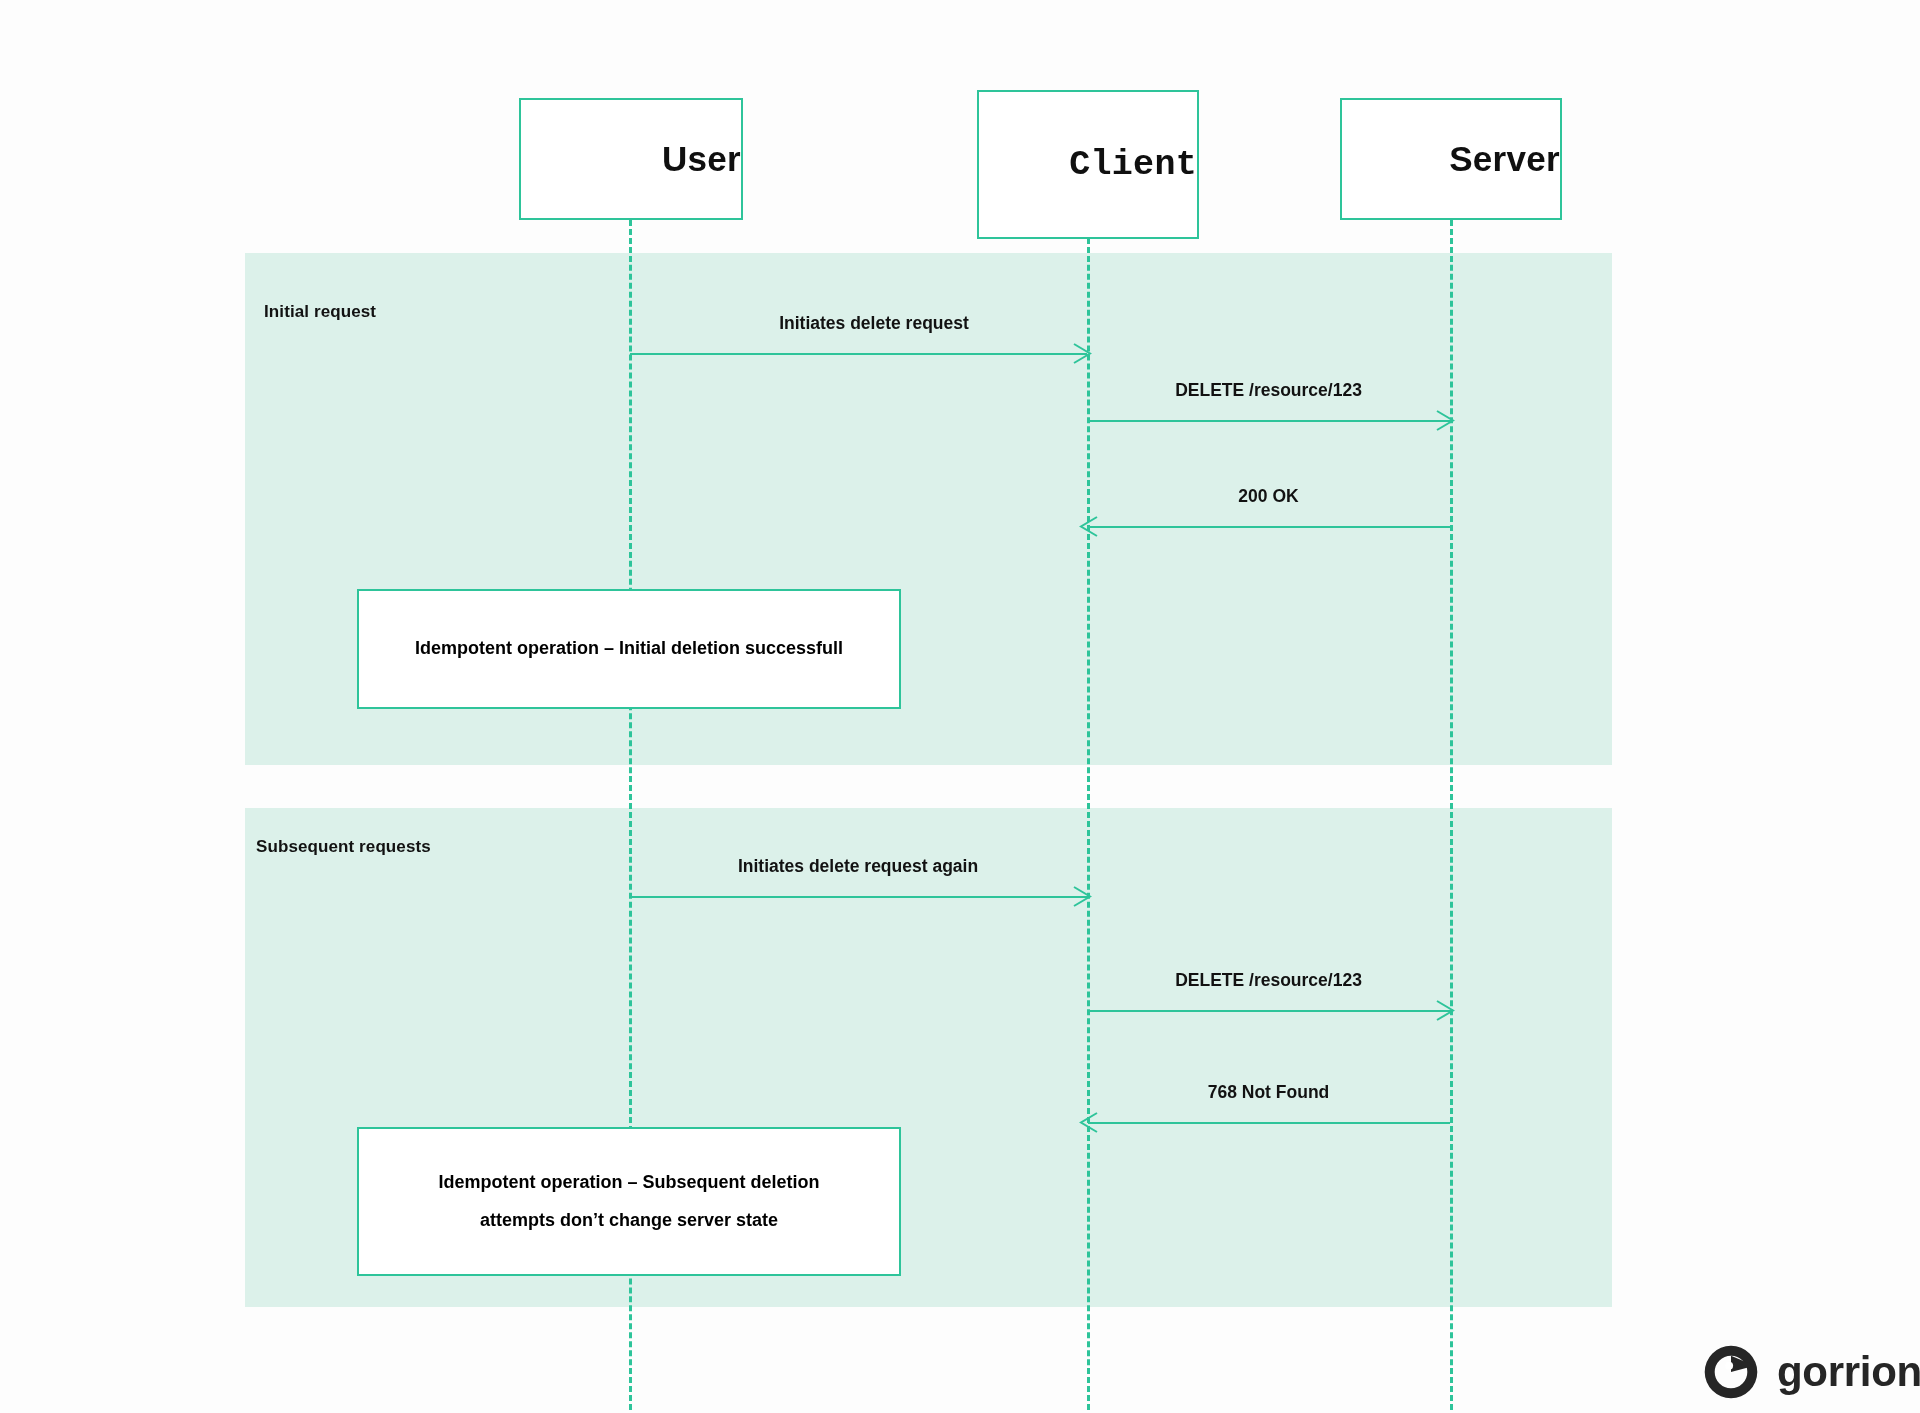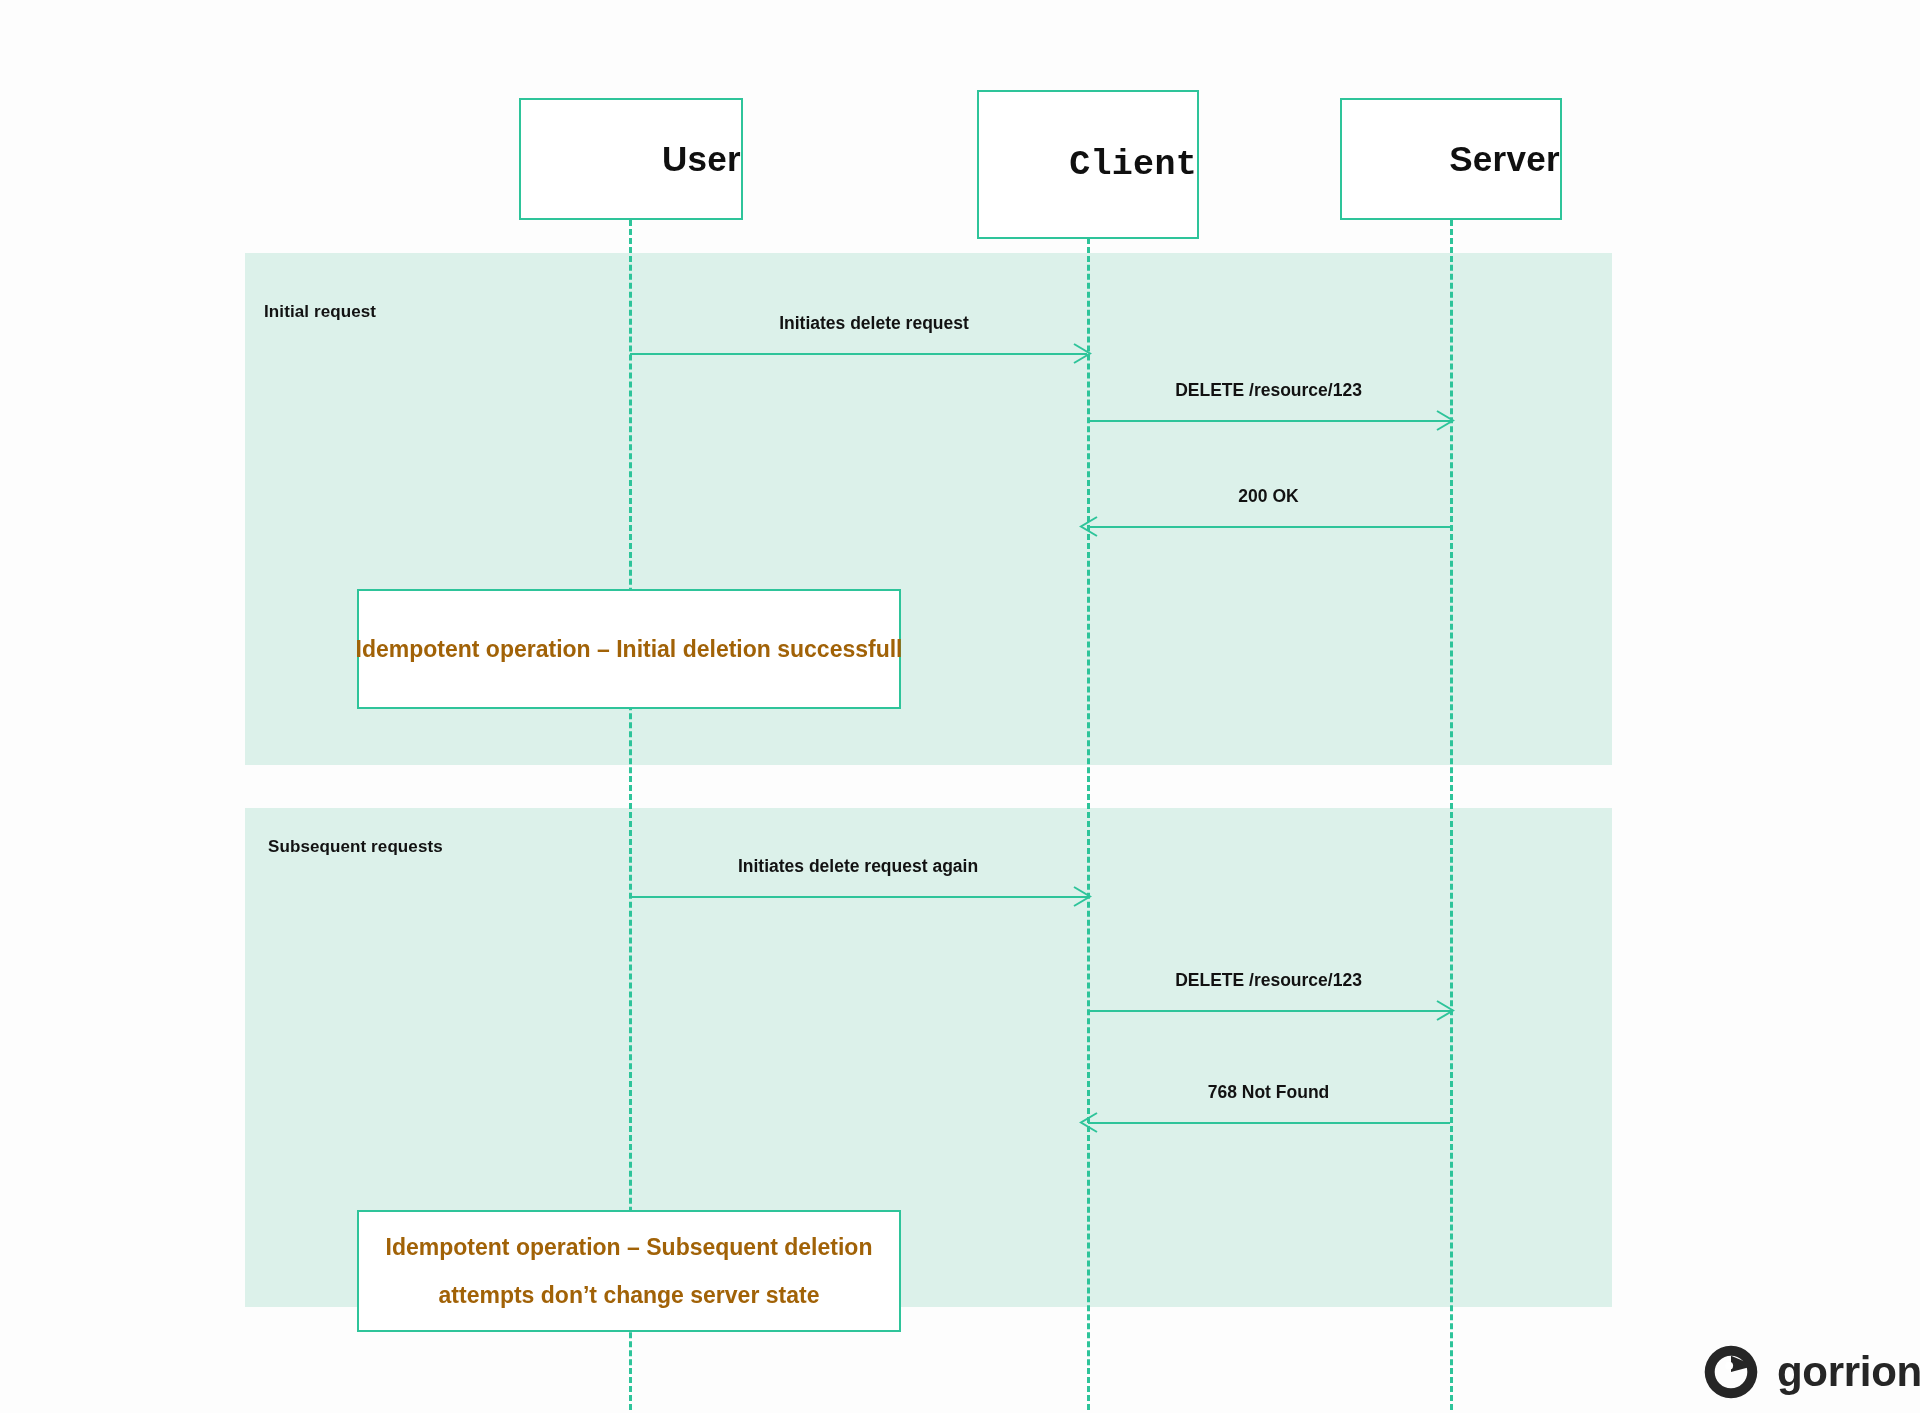--- a/index.html
+++ b/index.html
@@ -81,23 +81,23 @@
     position: absolute;
     background: #ffffff;
     border: 2px solid #2ec49a;
     box-sizing: border-box;
     display: flex;
     flex-direction: column;
     align-items: center;
     justify-content: center;
   }
   .note-line {
-    font-size: 23px;
-    font-weight: 700;
-    color: #a16207;
+    font-size: 18px;
+    font-weight: 700;
+    color: #000000;
     line-height: 2.1;
     white-space: nowrap;
   }
 
   
   .brand {
     position: absolute;
     display: flex;
     align-items: center;
     gap: 17px;
@@ -112,21 +112,21 @@
 </style>
 </head>
 <body>
 
 <div id="page">
 
   <div class="band" style="left:245px; top:253px; width:1367px; height:512px;"></div>
   <div class="band-label" style="left:264px; top:282px;margin-top:20px;">Initial request</div>
 
   <div class="band" style="left:245px; top:808px; width:1367px; height:499px;"></div>
-  <div class="band-label" style="left:268px; top:837px;text-align:center;">Subsequent requests</div>
+  <div class="band-label" style="left:256px; top:837px;text-align:center;">Subsequent requests</div>
 
   <div class="lifeline" style="left:629px;  top:220px; height:1190px;"></div>
   <div class="lifeline" style="left:1087px; top:220px; height:1190px;"></div>
   <div class="lifeline" style="left:1450px; top:220px; height:1190px;"></div>
 
   <div class="participant" style="left:519px; top:98px; width:224px; height:122px;">
     <span class="participant-label">User</span>
   </div>
 
   <div class="participant" style="left:977px; top:90px; width:222px; height:149px;font-family:Liberation Mono, monospace;">
@@ -182,21 +182,21 @@
   </div>
 
   <div class="msg-label" style="left:1087px; top:1082px; width:363px;">768 Not Found</div>
   <div class="msg-line" style="left:1088px; top:1122px; width:362px;"></div>
   <div class="arrow-head" style="left:1079px; top:1112px;">
     <svg viewBox="0 0 22 22">
         <path d="M18 1 L2 10.5 L18 20" fill="none" stroke="#2ec49a" stroke-width="2"></path>
       </svg>
   </div>
 
-  <div class="note" style="left:357px; top:1210px; width:544px; height:122px;">
+  <div class="note" style="left:357px; top:1127px; width:544px; height:149px;">
     <span class="note-line">Idempotent operation – Subsequent deletion</span>
     <span class="note-line">attempts don’t change server state</span>
   </div>
 
   <div class="brand" style="left:1702px; top:1343px;">
     <span>
       <svg class="brand-mark" viewBox="0 0 64 64" aria-hidden="true">
         <path d="M32 3 A29 29 0 1 0 32 61 A29 29 0 1 0 32 3 Z
                  M32 14 A18 18 0 1 1 32 50 A18 18 0 0 1 32 14 Z" fill="#262626" fill-rule="evenodd"></path>
         <path d="M32 14 L58 25 L32 32 Z" fill="#262626"></path>

